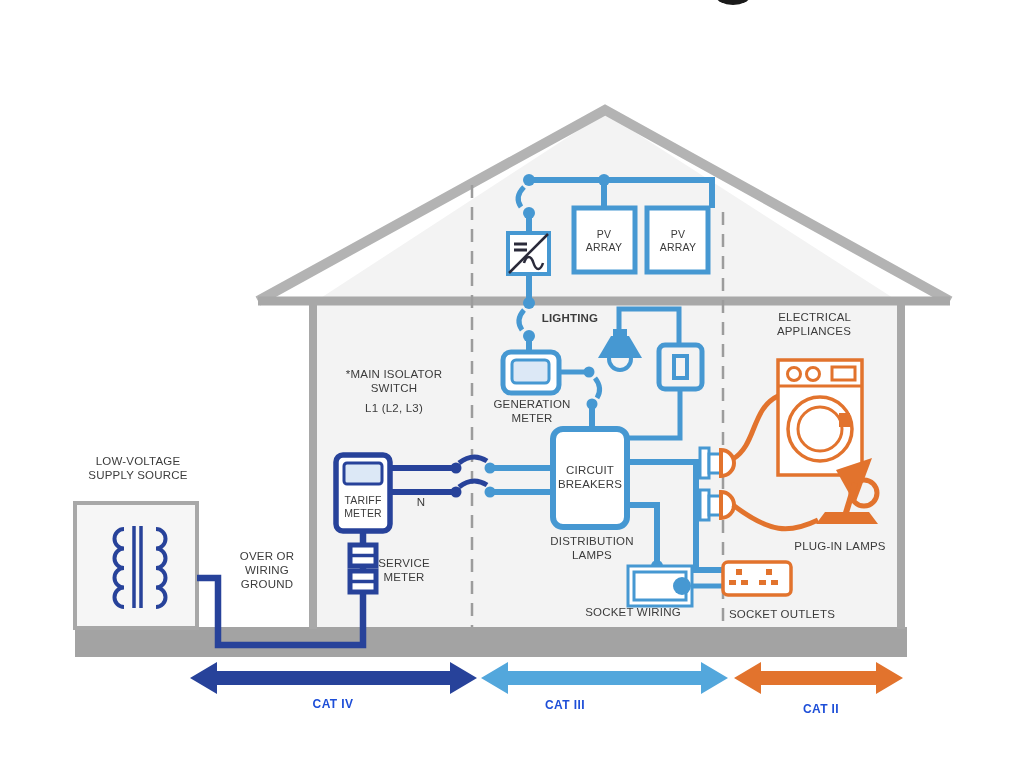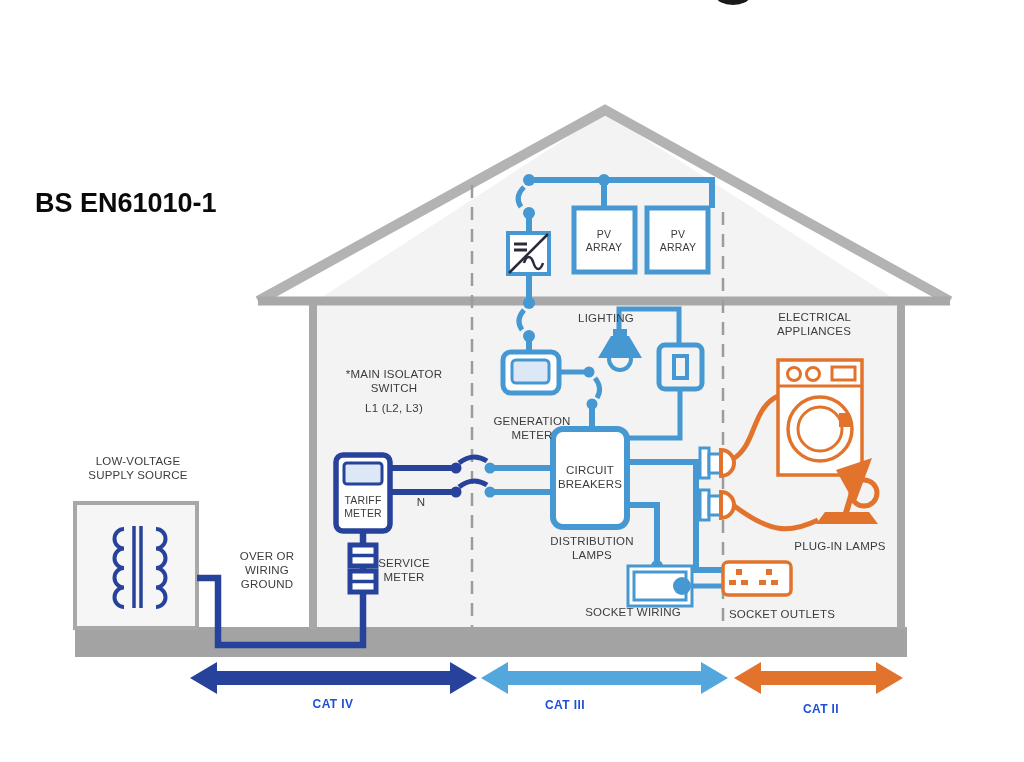--- a/index.html
+++ b/index.html
@@ -184,38 +184,37 @@
       <polygon points="816,524 878,524 869,512 825,512" style="fill:var(--orange)"></polygon>
     </g>
 
     <g>
       <polygon points="190,678 217,662 217,671 450,671 450,662 477,678 450,694 450,685 217,685 217,694" style="fill:var(--cat0)"></polygon>
       <polygon points="481,678 508,662 508,671 701,671 701,662 728,678 701,694 701,685 508,685 508,694" style="fill:var(--cat1)"></polygon>
       <polygon points="734,678 761,662 761,671 876,671 876,662 903,678 876,694 876,685 761,685 761,694" style="fill:var(--cat2)"></polygon>
     </g>
   </svg>
 
-  <div class="standard">BS EN61010-1</div>
 
   <div class="lbl" style="left:138px;top:468px;">LOW-VOLTAGE
 SUPPLY SOURCE</div>
   <div class="lbl" style="left:267px;top:570px;">OVER OR
 WIRING
 GROUND</div>
   <div class="lbl" style="left:394px;top:381px;">*MAIN ISOLATOR
 SWITCH</div>
   <div class="lbl" style="left:394px;top:408px;">L1 (L2, L3)</div>
   <div class="lbl small" style="left:363px;top:506px;">TARIFF
 METER</div>
   <div class="lbl" style="left:421px;top:502px;">N</div>
   <div class="lbl" style="left:404px;top:570px;">SERVICE
 METER</div>
-  <div class="lbl" style="left:532px;top:428px;">GENERATION
+  <div class="lbl" style="left:532px;top:411px;">GENERATION
 METER</div>
-  <div class="lbl" style="left:606px;top:318px;">LIGHTING</div>
+  <div class="lbl" style="left:570px;top:318px;font-weight:bold;">LIGHTING</div>
   <div class="lbl small" style="left:604px;top:240px;">PV
 ARRAY</div>
   <div class="lbl small" style="left:678px;top:240px;">PV
 ARRAY</div>
   <div class="lbl" style="left:590px;top:477px;">CIRCUIT
 BREAKERS</div>
   <div class="lbl" style="left:592px;top:548px;">DISTRIBUTION
 LAMPS</div>
   <div class="lbl" style="left:633px;top:612px;">SOCKET WIRING</div>
   <div class="lbl" style="left:782px;top:614px;">SOCKET OUTLETS</div>

